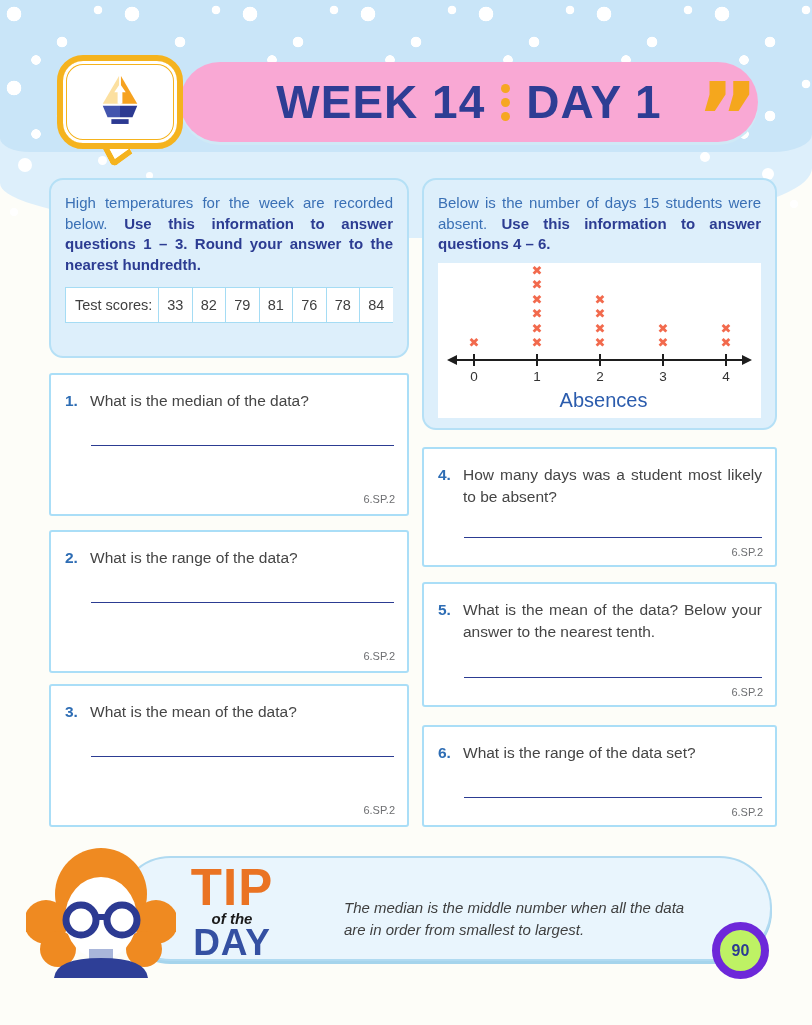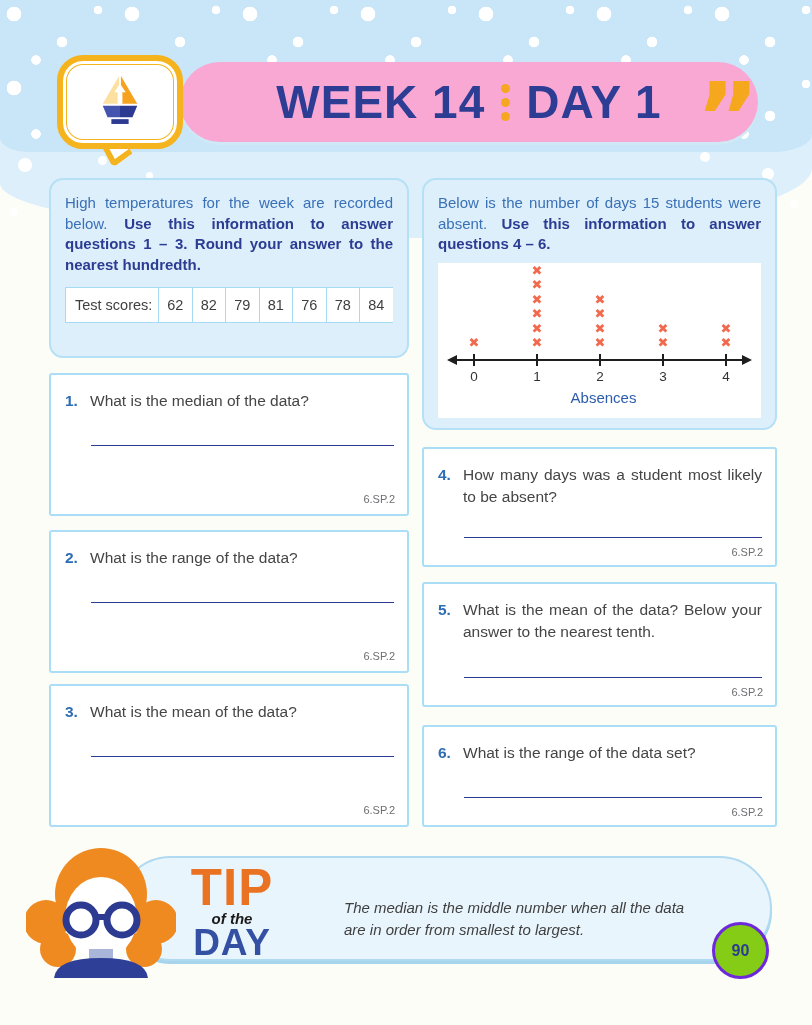--- a/index.html
+++ b/index.html
@@ -106,40 +106,40 @@
   .arrow { position:absolute; top:92px; width:0; height:0; border:5px solid transparent; }
   .arrow-left  { left:4px;  border-right:10px solid #1e1e1e; }
   .arrow-right { right:4px; border-left:10px solid #1e1e1e; }
   .tick { position:absolute; top:91px; width:2px; height:12px; background:#1e1e1e; }
   .tick-label { position:absolute; top:106px; width:24px; text-align:center; font-size:13.5px; color:#333333; }
   .x-mark {
     position:absolute; transform:translateX(-50%); color:#f26a4d;
     font-size:13px; font-weight:bold; line-height:13px;
     font-family:"DejaVu Sans", sans-serif;
   }
-  .plot-xlabel { position:absolute; left:0; right:0; top:126px; text-align:center; font-size:15px; color:#2b5cad;margin-left:8px; }
+  .plot-xlabel { position:absolute; left:0; right:0; top:126px; text-align:center; font-size:20px; color:#2b5cad;margin-left:8px; }
 
   
   .tip-bubble {
     position:absolute; left:118px; top:856px; width:654px; height:105px;
     background:#e9f5fd; border:2px solid #b0daf1; border-radius:54px;
     box-shadow:0 3px 0 #a5d4ec;
   }
   .tip-face { position:absolute; left:26px; top:846px; z-index:2; }
   .tip-logo { position:absolute; left:177px; top:864px; z-index:3; width:110px; text-align:center; }
   .tip-word   { font-size:51px; font-weight:bold; color:#ea7323; line-height:0.95; letter-spacing:1px; }
   .of-the     { font-size:15px; font-weight:bold; font-style:italic; color:#1a1a1a; margin-top:-2px; text-align:center; }
   .day-word   { font-size:37px; font-weight:bold; color:#3450a2; line-height:1.0; letter-spacing:1px; margin-top:-3px; }
   .tip-text {
     position:absolute; left:344px; top:897px; width:362px; z-index:3;
     font-size:15px; font-style:italic; color:#3f3f3f; line-height:1.45;
   }
   .page-circle {
     position:absolute; left:712px; top:922px; width:57px; height:57px;
-    background:#84cc16; border:3px solid #6d28d9; border-radius:50%;
+    background:#bef264; border:8px solid #6d28d9; border-radius:50%;
     display:flex; align-items:center; justify-content:center; z-index:4;
     font-size:16px; font-weight:bold; color:#2c3b92;
   }
 </style>
 </head>
 <body>
 
 <div class="page">
 
   <div class="bg-wave"></div>
@@ -175,21 +175,21 @@
         <i></i>
       </span>
     <span class="title-word">DAY 1</span>
   </div>
   <div class="quotes">”</div>
 
   <div class="info-box info-left">
     <p class="intro"><span>High temperatures for the week are recorded below. </span><span class="b">Use this information to answer questions 1 – 3. Round your answer to the nearest hundredth.</span></p>
     <div class="ts-table">
       <div class="ts-label">Test scores:</div>
-    <div class="ts-cell">62</div>
+    <div class="ts-cell">33</div>
         <div class="ts-cell">82</div>
         <div class="ts-cell">79</div>
         <div class="ts-cell">81</div>
         <div class="ts-cell">76</div>
         <div class="ts-cell">78</div>
         <div class="ts-cell">84</div>
       </div>
   </div>
 
   <div class="q-box q-left qL1">

